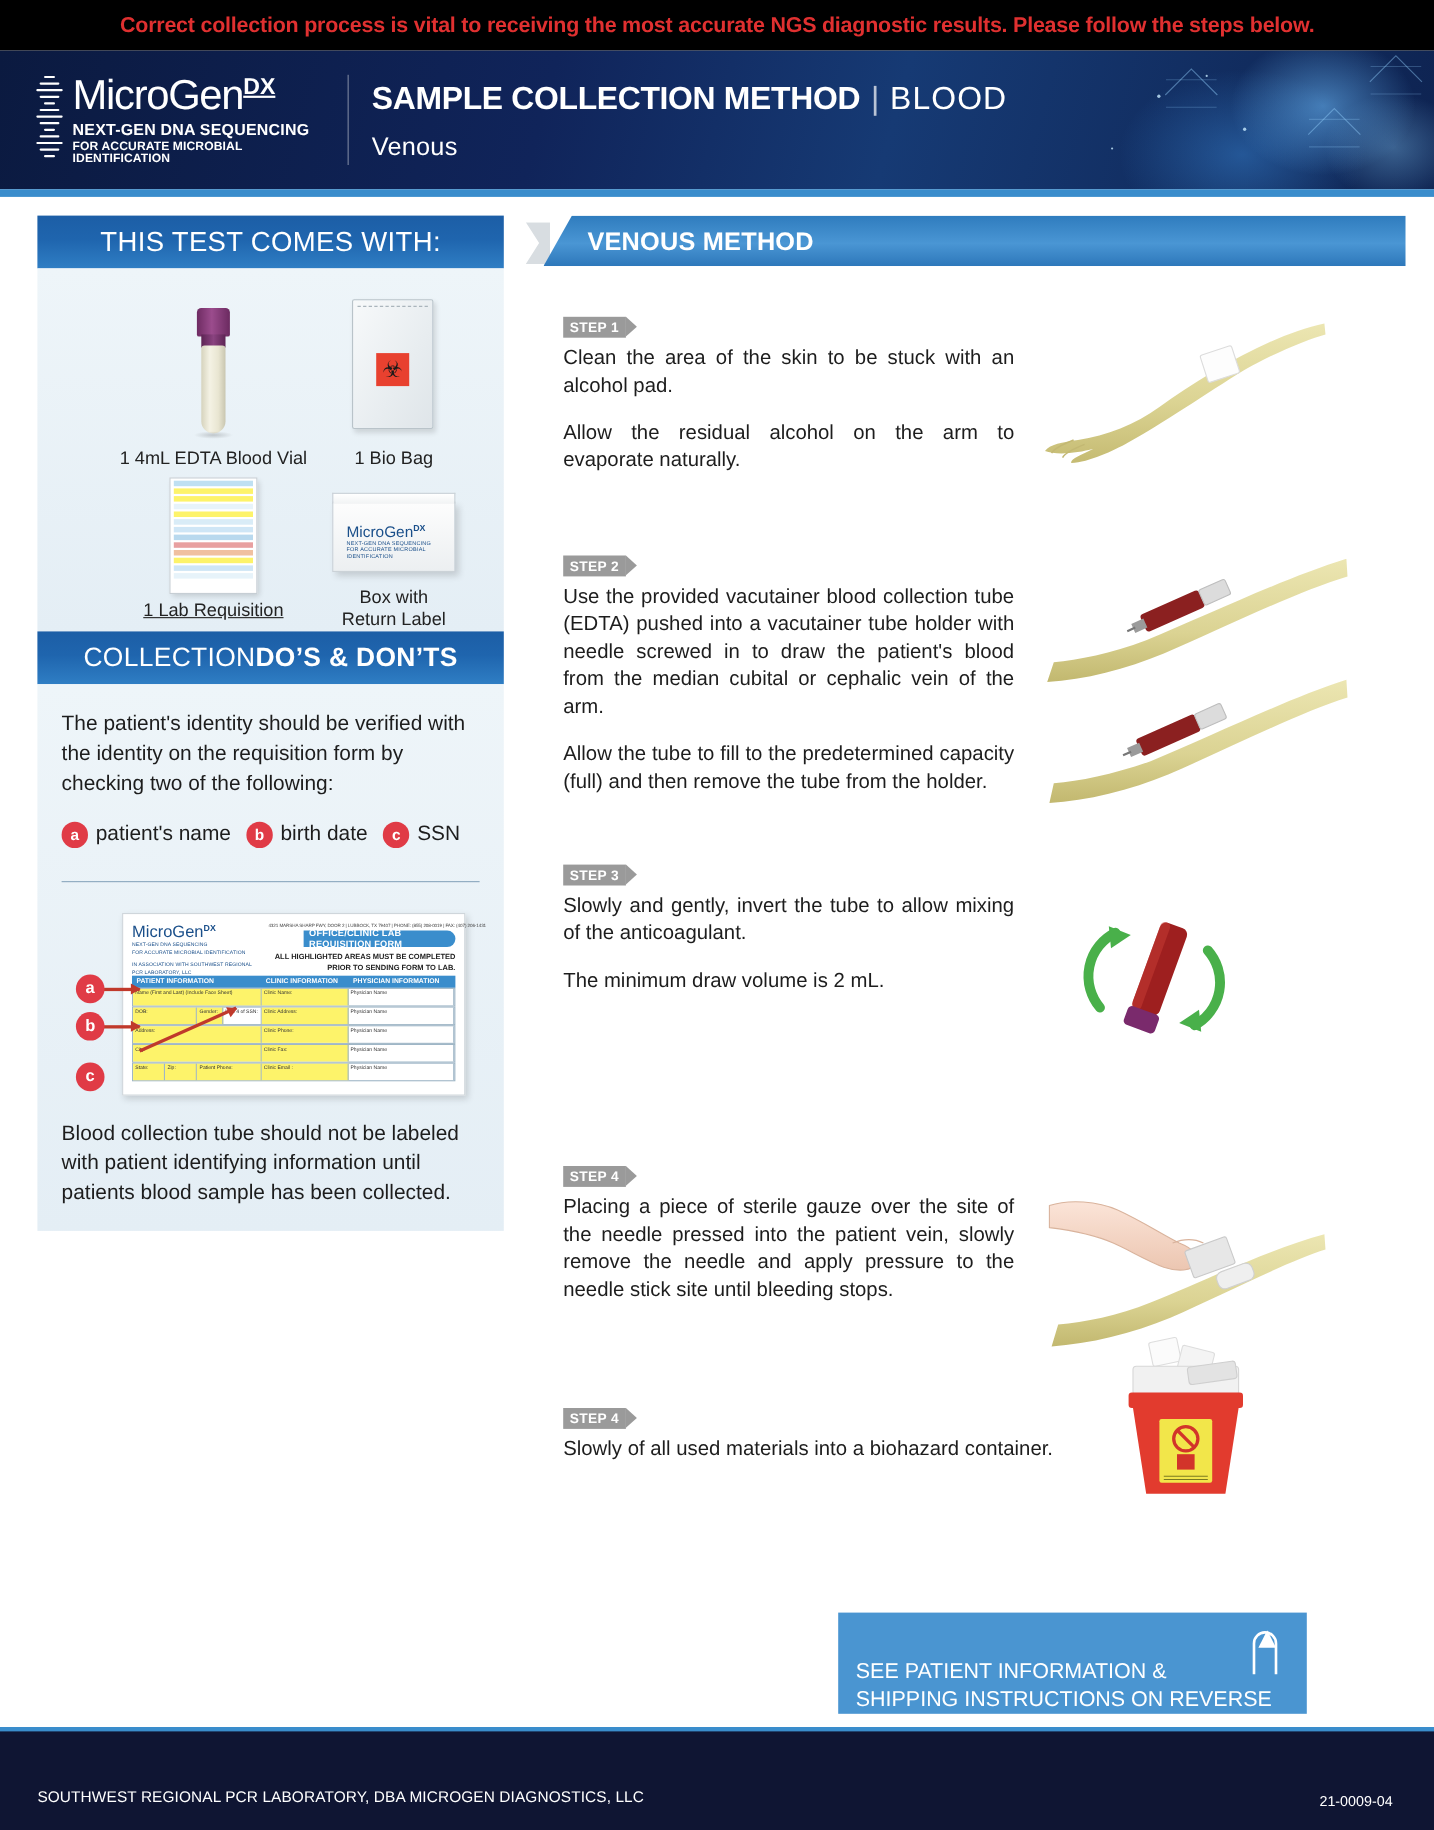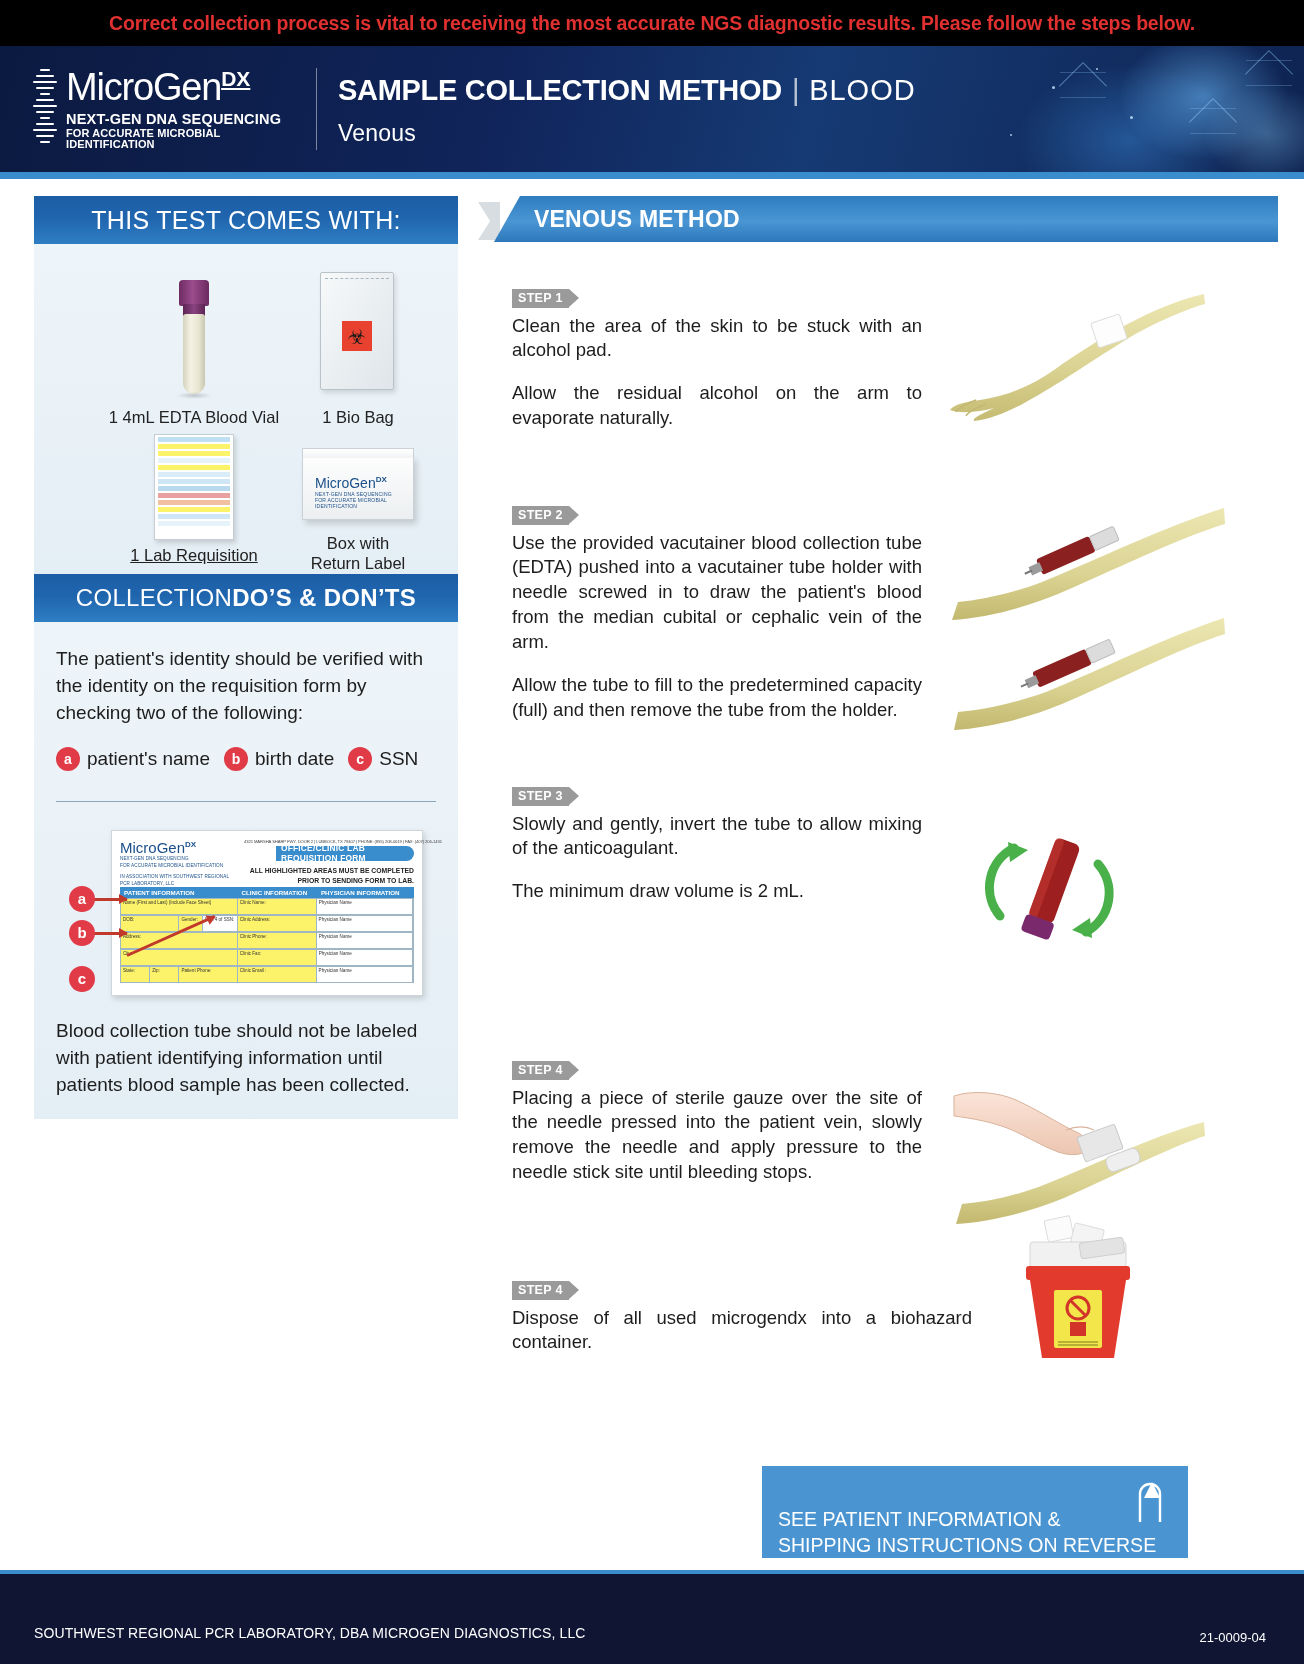--- a/index.html
+++ b/index.html
@@ -529,21 +529,21 @@
       <path d="M258 48 C206 62 146 92 100 110 C70 122 40 128 16 130 L10 150 C44 148 84 138 118 124 C168 102 226 72 259 62 Z" fill="url(#sk3)"></path>
       <path d="M8 22 C26 16 52 18 70 26 C92 36 110 48 126 56 C136 60 144 66 142 74 C138 82 124 82 112 78 C96 72 80 62 66 56 C48 48 24 44 8 42 Z" fill="url(#hd)" stroke="#d9b39c" stroke-width="1"></path>
       <path d="M120 56 C130 52 140 52 148 56" stroke="#d9b39c" stroke-width="1.2" fill="none"></path>
       <rect x="134" y="56" width="40" height="26" rx="2" fill="#e7e7e7" stroke="#c9c9c9" transform="rotate(-20 154 69)"></rect>
       <rect x="160" y="78" width="34" height="16" rx="6" fill="#efefef" stroke="#d0d0d0" transform="rotate(-20 177 86)"></rect>
     </svg>
   </div>
 
   <div class="step" style="position:absolute; left:512px; top:1280px; width:460px;">
     <div class="step-badge">STEP 4</div>
-    <div class="step-p">Dispose of all used microgendx into a biohazard container.</div>
+    <div class="step-p">Slowly of all used materials into a biohazard container.</div>
   </div>
   <div style="position:absolute;left:1010px;top:1212px;width:140px;height:160px;">
     <svg width="140" height="160" viewBox="0 0 140 160">
       <rect x="36" y="6" width="26" height="22" rx="2" fill="#fbfbfb" stroke="#ddd" transform="rotate(-12 49 17)"></rect>
       <rect x="62" y="14" width="30" height="24" rx="2" fill="#f4f4f4" stroke="#ddd" transform="rotate(14 77 26)"></rect>
       <rect x="20" y="30" width="96" height="26" rx="3" fill="#f1f1f1" stroke="#d6d6d6"></rect>
       <rect x="70" y="28" width="44" height="16" rx="3" fill="#e3e3e3" stroke="#cfcfcf" transform="rotate(-8 92 36)"></rect>
       <rect x="16" y="54" width="104" height="14" rx="3" fill="#e23b2e"></rect>
       <path d="M20 68 L116 68 L104 146 L32 146 Z" fill="#e23b2e"></path>
       <rect x="44" y="78" width="48" height="58" rx="2" fill="#f2e64a"></rect>

